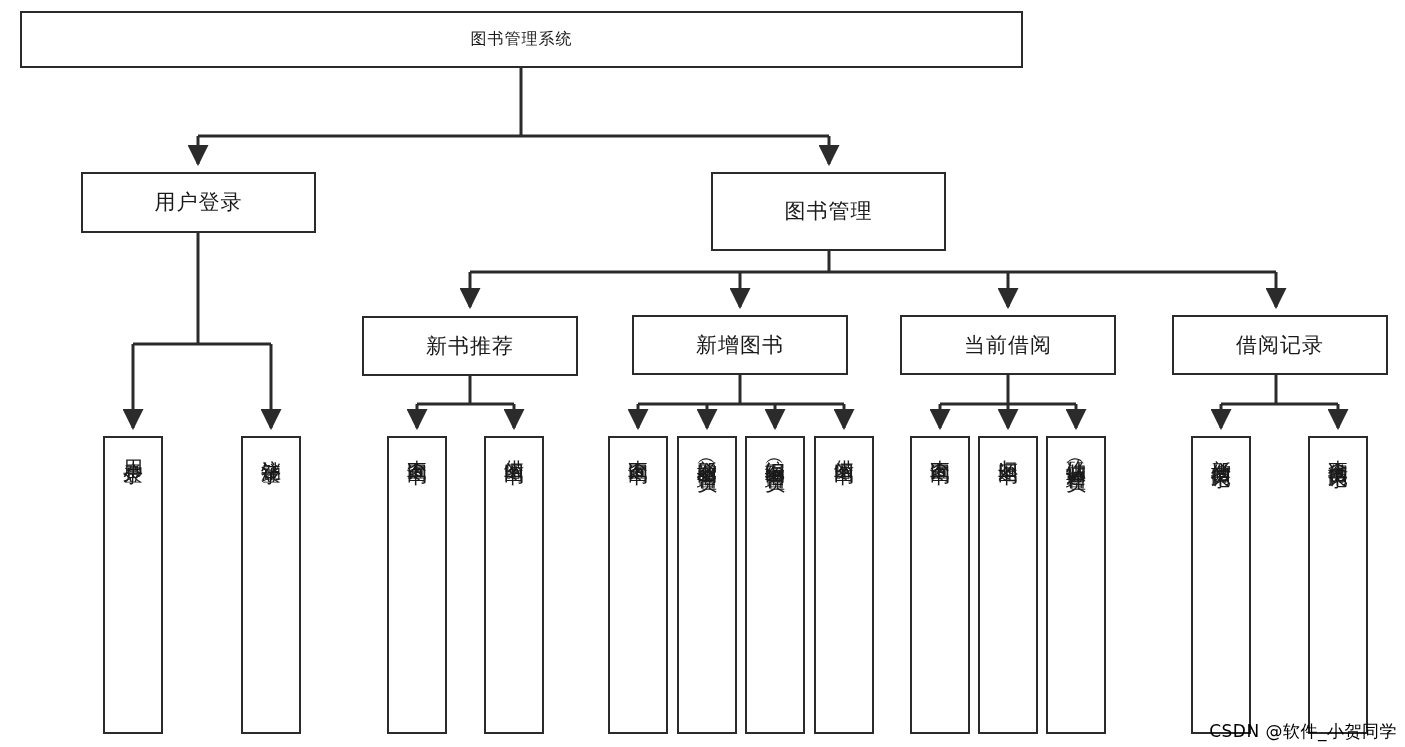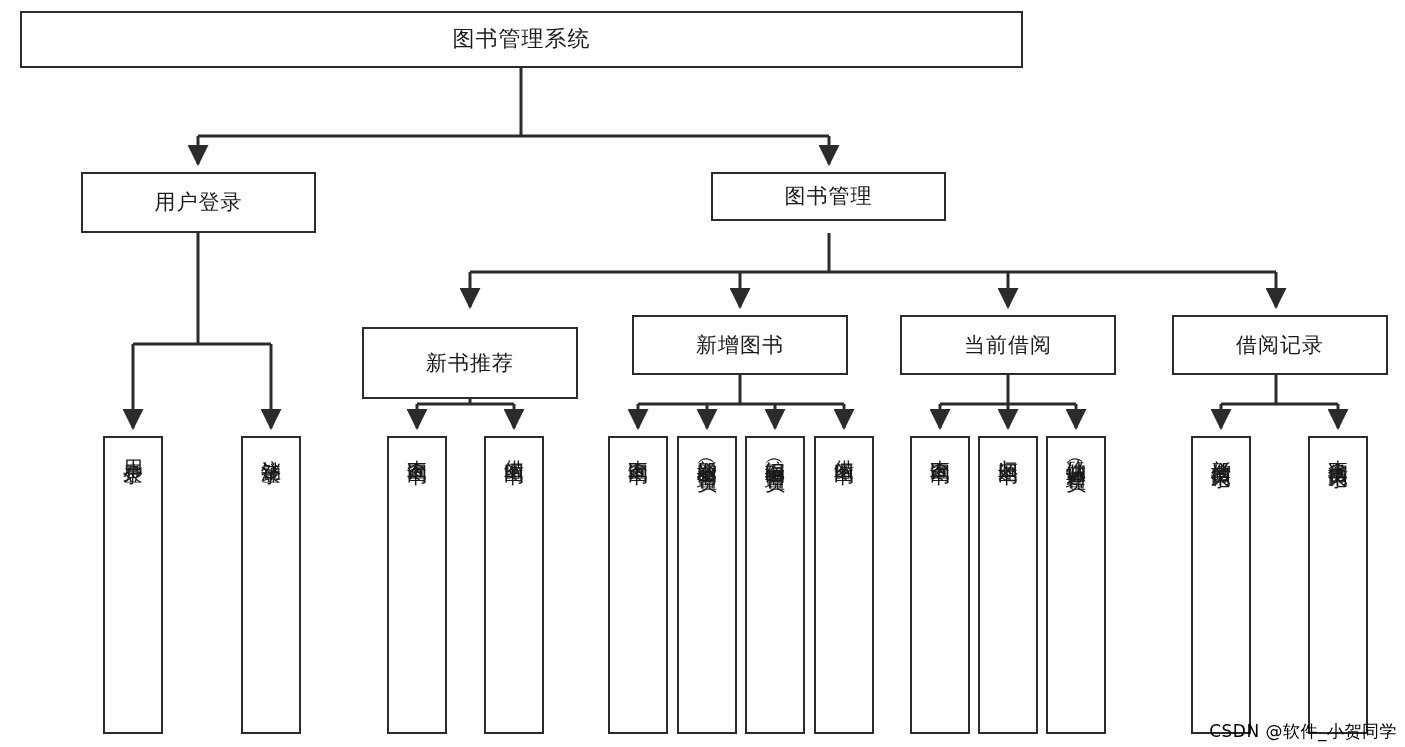--- a/index.html
+++ b/index.html
@@ -40,21 +40,21 @@
     display: block;
     text-align: center;
     line-height: 1.28;
     white-space: nowrap;
   }
   
   .node.h .label {
     font-size: 21px;
     letter-spacing: 1px;
   }
-  .node.tier0 .label { font-size: 22px; }
+  .node.tier0 .label { font-size: 16px; }
   
   .node.v {
     align-items: flex-start;
     padding-top: 6px;
   }
   .node.v .label {
     writing-mode: vertical-rl;
     text-orientation: upright;
     font-size: 20px;
     line-height: 1.05;
@@ -128,25 +128,25 @@
   </svg>
 
   <div class="node h tier0" style="left:20px; top:11px; width:1003px; height:57px;">
     <span class="label">图书管理系统</span>
   </div>
 
   <div class="node h" style="left:81px; top:172px; width:235px; height:61px;">
     <span class="label">用户登录</span>
   </div>
 
-  <div class="node h" style="left:711px; top:172px; width:235px; height:49px;">
+  <div class="node h" style="left:711px; top:172px; width:235px; height:79px;">
     <span class="label">图书管理</span>
   </div>
 
-  <div class="node h" style="left:362px; top:327px; width:216px; height:72px;">
+  <div class="node h" style="left:362px; top:316px; width:216px; height:60px;">
     <span class="label">新书推荐</span>
   </div>
 
   <div class="node h" style="left:632px; top:315px; width:216px; height:60px;">
     <span class="label">新增图书</span>
   </div>
 
   <div class="node h" style="left:1172px; top:315px; width:216px; height:60px;">
     <span class="label">借阅记录</span>
   </div>

